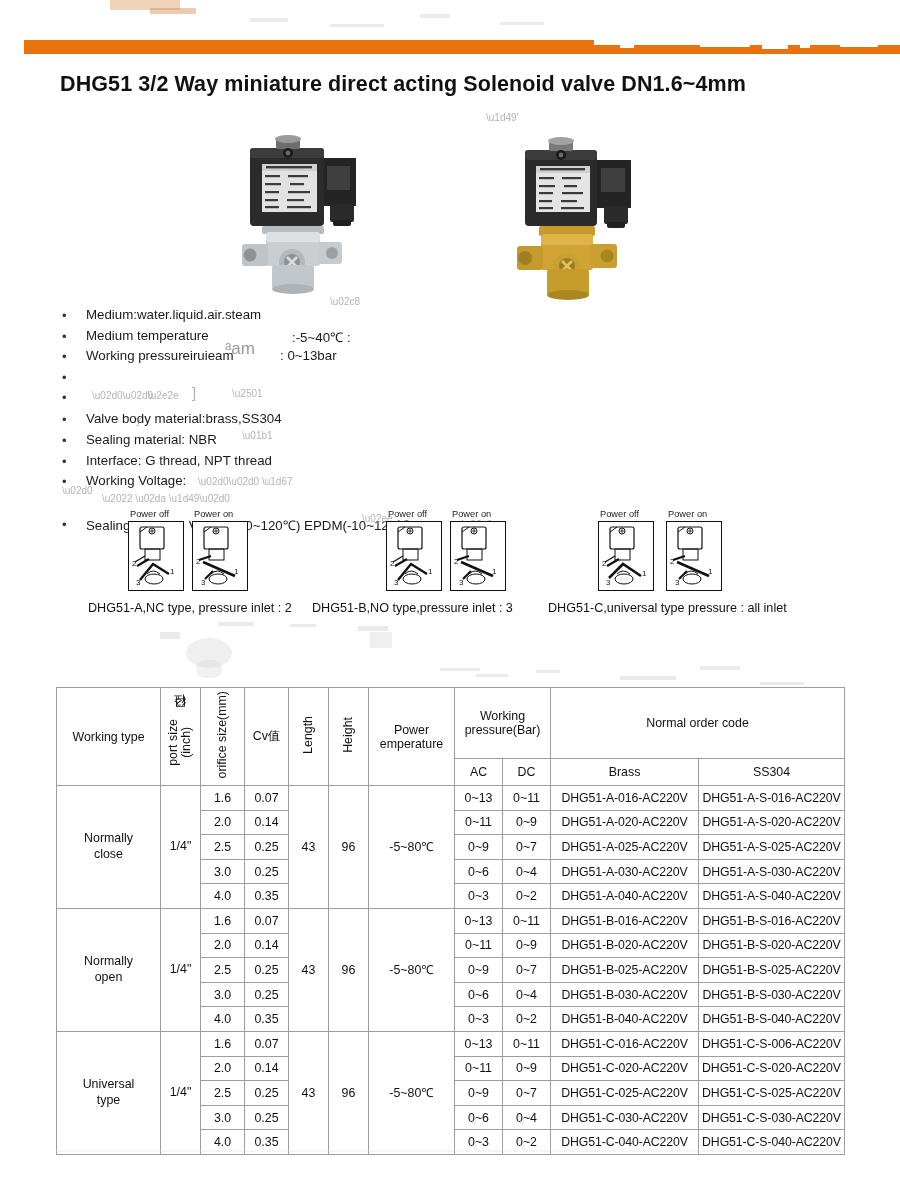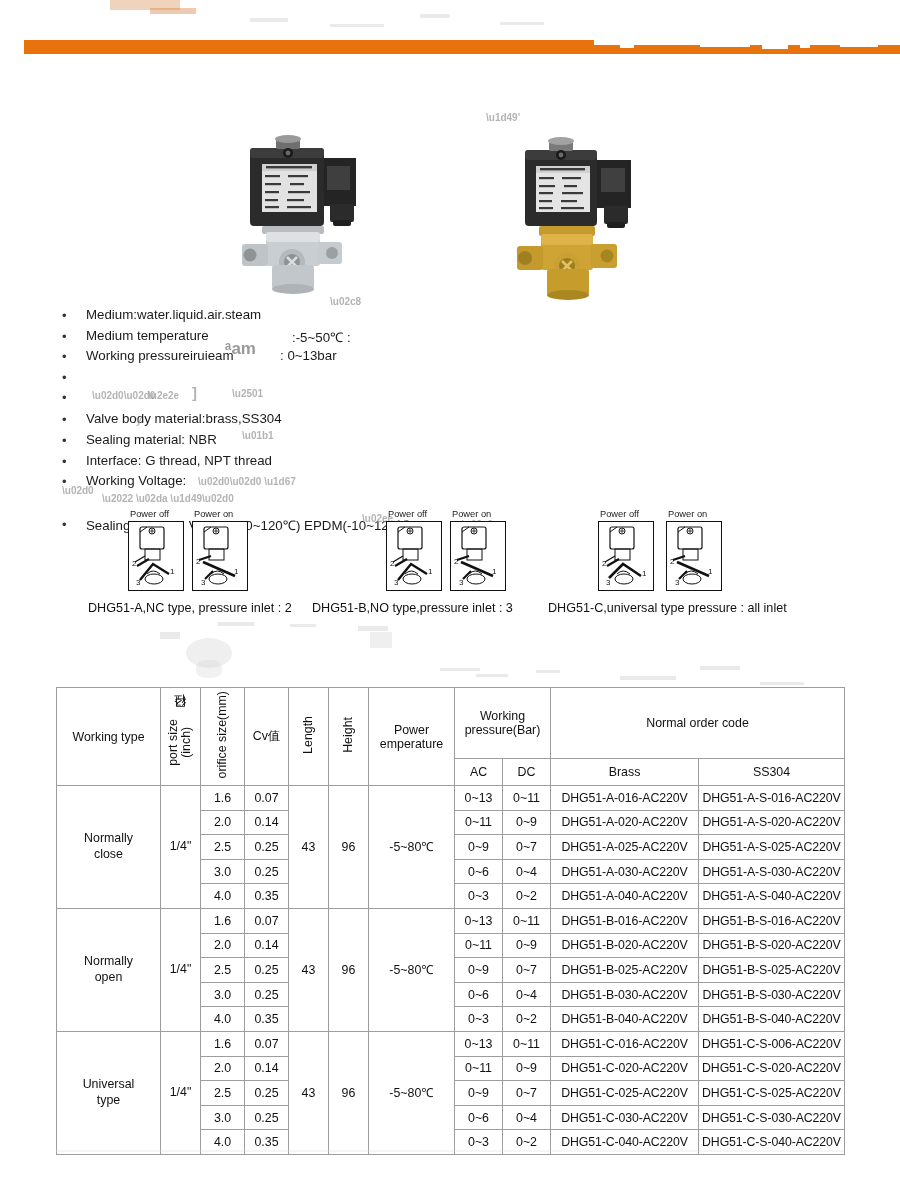--- a/index.html
+++ b/index.html
@@ -29,21 +29,21 @@
   
   .photo{position:absolute;}
   .valve-svg{display:block;}
 
   
   .specs{position:absolute;left:62px;top:306px;width:830px;}
   .spec-row{position:relative;height:20.6px;font-size:13.3px;color:#1a1a1a;white-space:nowrap;}
   .spec-row .bu{position:absolute;left:0;top:2px;font-size:13px;color:#333;}
   .spec-row .tx{position:absolute;left:24px;top:1px;}
   .spec-row .tx2{position:absolute;top:1px;}
-  .ghost{position:absolute;color:#9a9a9a;font-size:10px;opacity:.75;font-weight:bold;}
+  .ghost{position:absolute;color:#9a9a9a;font-size:10px;opacity:.75;}
 
   
   .diagrams{position:absolute;left:0;top:505px;width:900px;height:120px;}
   .dgroup{position:absolute;top:0;}
   .dlabel{position:absolute;top:4px;font-size:9.3px;color:#222;white-space:nowrap;}
   .dbox{position:absolute;top:16px;width:54px;height:68px;border:1.6px solid #111;background:#fff;}
   .caption{position:absolute;top:96px;font-size:12.6px;color:#111;white-space:nowrap;}
 
   
   .tbl-wrap{position:absolute;left:56px;top:687px;width:788px;}
@@ -79,20 +79,21 @@
   <div class="bar-wrap">
     <div class="bar-main"></div>
     <div class="bar-tail" style="left:594px;width:306px;"></div>
     <div class="bar-nick" style="left:620px;top:9px;width:14px;height:3px;"></div>
     <div class="bar-nick" style="left:700px;top:9px;width:50px;height:2px;"></div>
     <div class="bar-nick" style="left:762px;top:9px;width:26px;height:4px;"></div>
     <div class="bar-nick" style="left:800px;top:9px;width:10px;height:3px;"></div>
     <div class="bar-nick" style="left:840px;top:9px;width:38px;height:2px;"></div>
   </div>
 
+  <div class="title">DHG51  3/2 Way miniature direct acting Solenoid valve DN1.6~4mm</div>
 
   <div class="photo" style="left:232px;top:132px;">
     <svg class="valve-svg" width="160" height="168" viewBox="0 0 160 168">
 
       <rect x="18" y="16" width="74" height="78" rx="4" fill="#2b2b2b"></rect>
       <rect x="18" y="16" width="74" height="10" rx="3" fill="#3c3c3c"></rect>
 
       <rect x="44" y="6" width="24" height="11" rx="2" fill="#6f6f6f"></rect>
       <ellipse cx="56" cy="7" rx="13" ry="4" fill="#9a9a9a"></ellipse>
       <circle cx="56" cy="21" r="5" fill="#1a1a1a"></circle>
@@ -186,21 +187,21 @@
   <div class="specs">
 
     <div class="spec-row">
       <span class="bu">•</span>
       <span class="tx">Medium:water.liquid.air.steam</span>
     </div>
 
     <div class="spec-row">
       <span class="bu">•</span>
       <span class="tx">Medium temperature</span>
-      <span class="tx2" style="left:230px;">:-5~50℃ :</span>
+      <span class="tx2" style="left:230px;">:-5~40℃ :</span>
     </div>
 
     <div class="spec-row">
       <span class="bu">•</span>
       <span class="tx">Working pressureiruieam</span>
       <span class="ghost" style="left:163px;top:-8px;color:#777;font-size:17px;">ᵃam</span>
       <span class="tx2" style="left:218px;">: 0~13bar</span>
     </div>
 
     <div class="spec-row">

